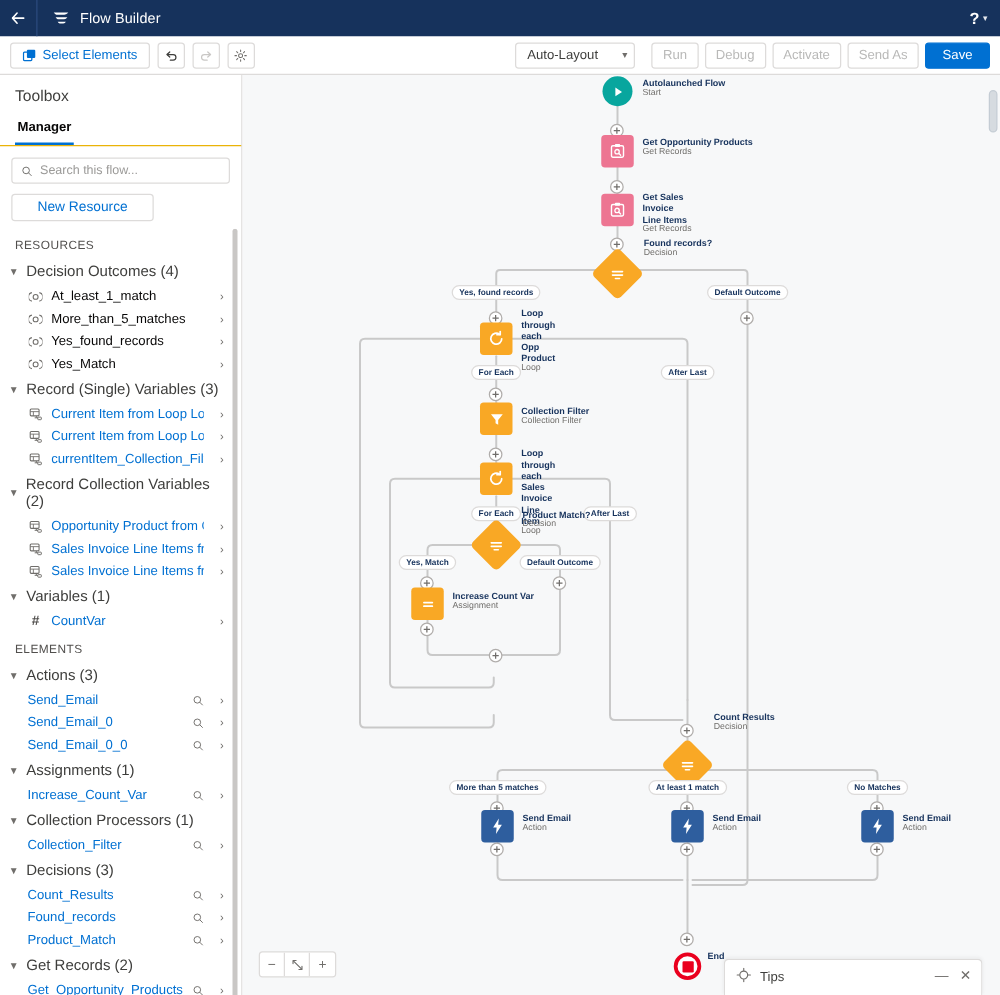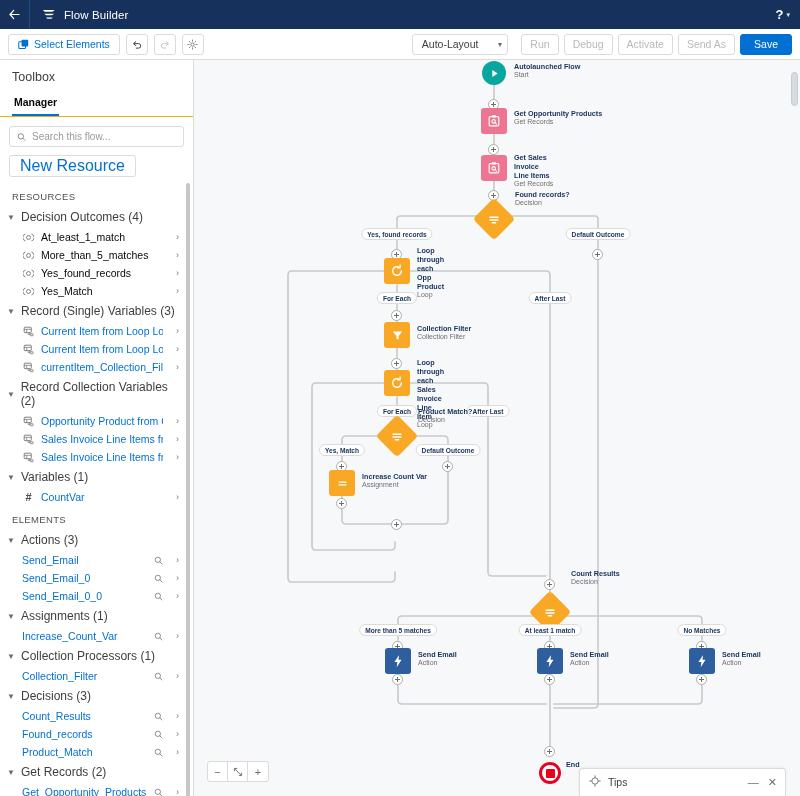--- a/index.html
+++ b/index.html
@@ -108,21 +108,21 @@
     display: flex; align-items: center; gap: 6px; padding: 0 7px;
     background: #fff;
   }
   .tb-search input {
     border: none; outline: none; font-size: 10px; color: #514f4d;
     font-family: "Liberation Sans", sans-serif; width: 100%;
     background: transparent;
   }
   .tb-search input::placeholder { color: #9b9a98; }
   .tb-newres { padding: 8px 9px 6px; }
-  .tb-newres .btn { height: 22px; padding: 0 10px; font-size: 16px; }
+  .tb-newres .btn { height: 22px; padding: 0 20px; font-size: 11px; }
 
   .tb-scroll {
     flex: 1; overflow: hidden; position: relative;
     padding-right: 8px;
   }
   .sb-scrollbar {
     position: absolute; right: 3px; top: 0; width: 4px;
     background: #c9c7c5; border-radius: 2px;
   }
   .sec-label {

